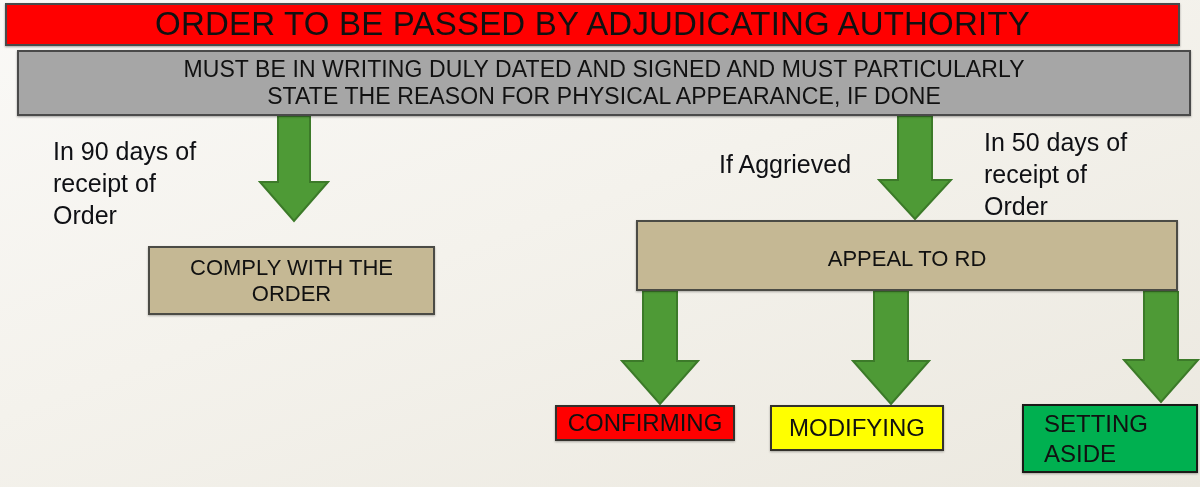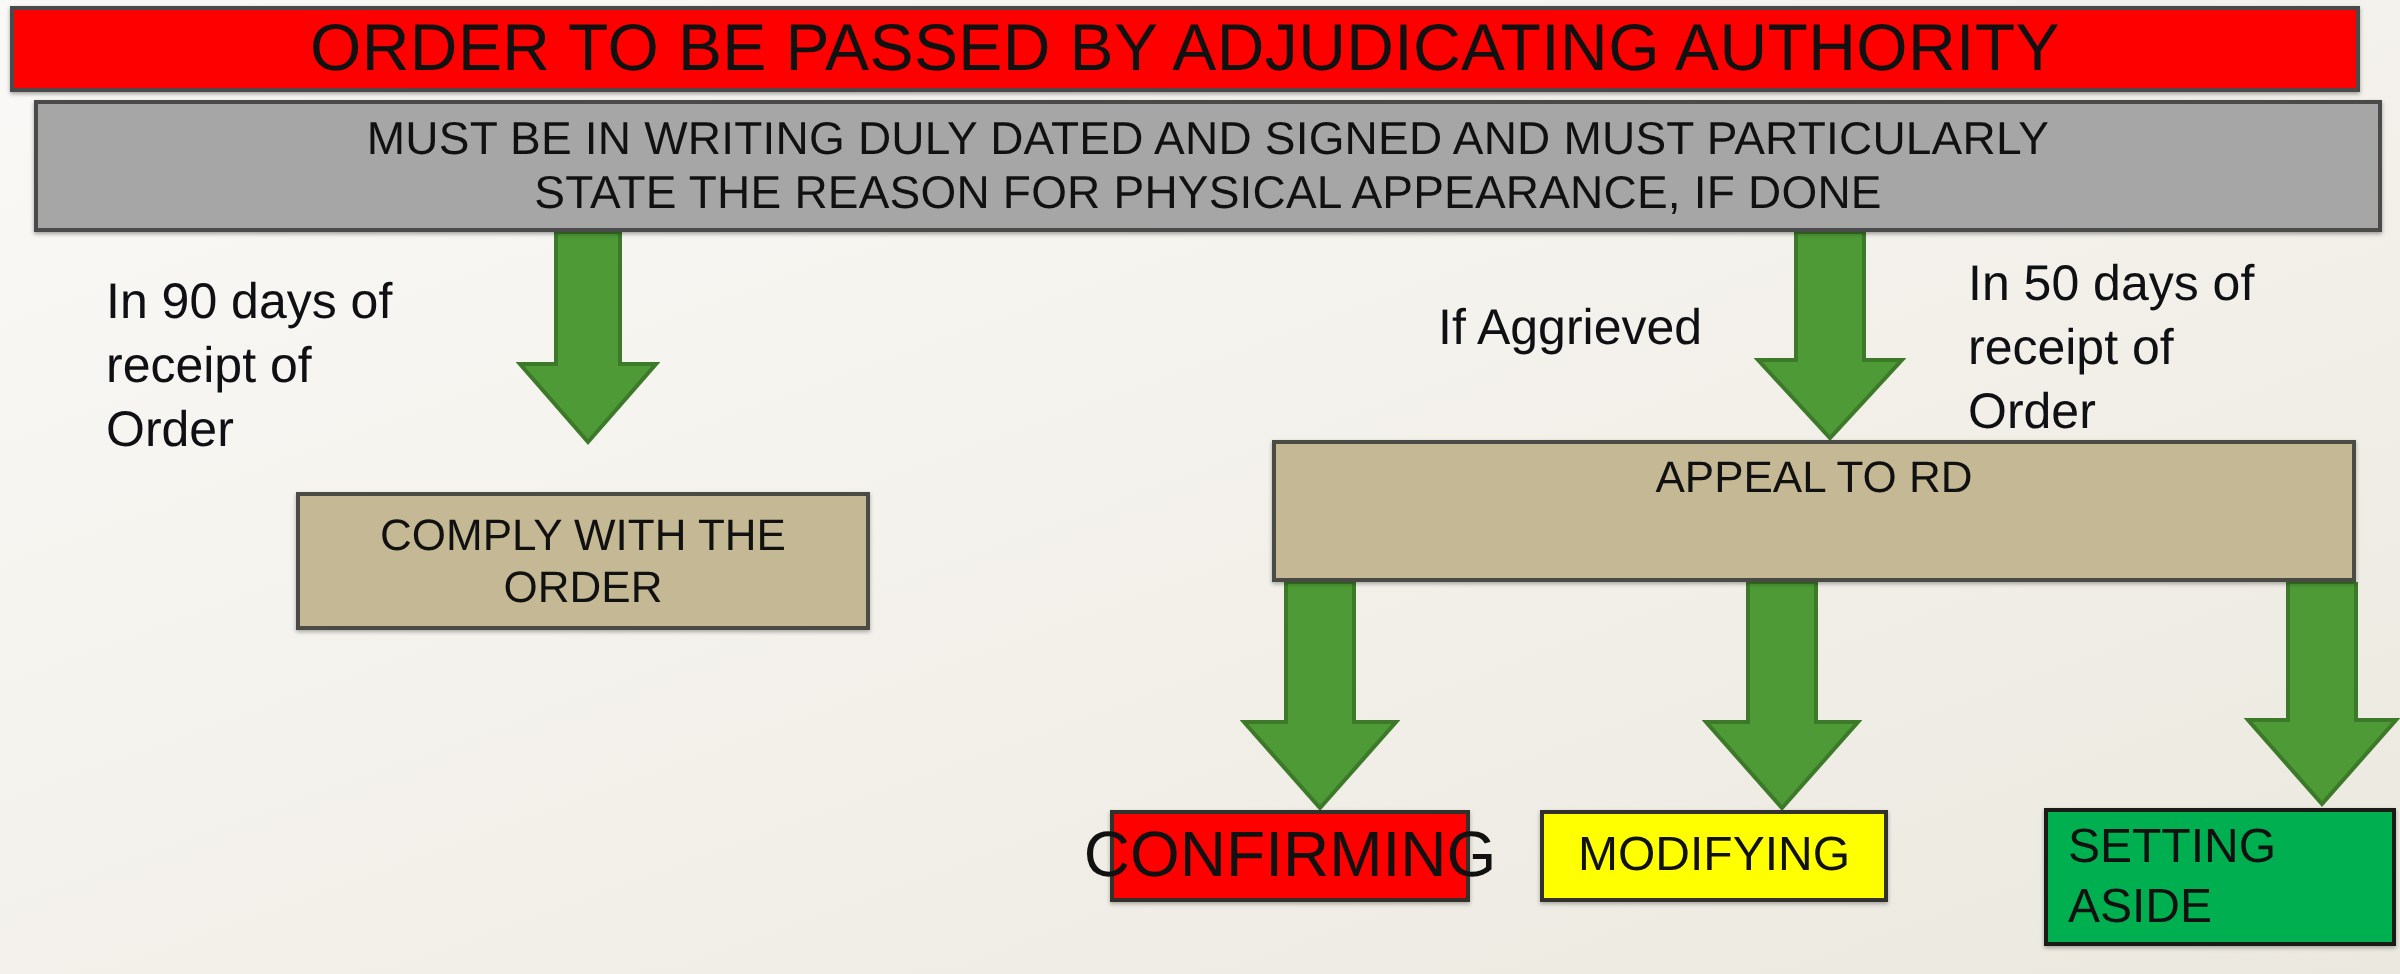--- a/index.html
+++ b/index.html
@@ -69,32 +69,32 @@
 
   .box-appeal {
     border: 2px solid #4b4b45;
     background: #c5b894;
     left: 636px;
     top: 220px;
     width: 542px;
     height: 71px;
     font-size: 22px;
     align-items: flex-start;
-    padding-top: 4px;
+    padding-top: 24px;
     box-shadow: 0 1px 2px rgba(0,0,0,0.3);
   }
 
   .box-confirming {
     border: 2px solid #33312c;
     background: #ff0000;
     left: 555px;
     top: 405px;
     width: 180px;
-    height: 46px;
-    font-size: 32px;
+    height: 36px;
+    font-size: 24px;
     box-shadow: 0 1px 2px rgba(0,0,0,0.3);
   }
 
   .box-modifying {
     border: 2px solid #33312c;
     background: #ffff00;
     left: 770px;
     top: 405px;
     width: 174px;
     height: 46px;
@@ -105,21 +105,21 @@
   .box-setting-aside {
     border: 2px solid #1a1a17;
     background: #00b050;
     left: 1022px;
     top: 404px;
     width: 176px;
     height: 69px;
     font-size: 24px;
     text-align: left;
     justify-content: flex-start;
-    padding-left: 10px;
+    padding-left: 20px;
     line-height: 1.22;
     box-shadow: 0 1px 2px rgba(0,0,0,0.3);
   }
 
   
   .label {
     position: absolute;
     color: #0f1014;
     font-size: 25px;
     line-height: 1.28;

